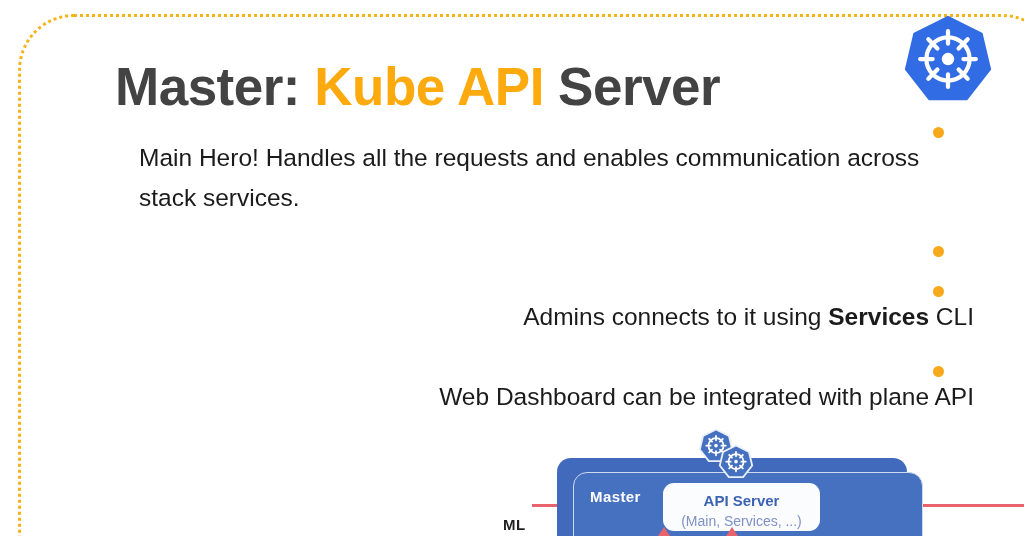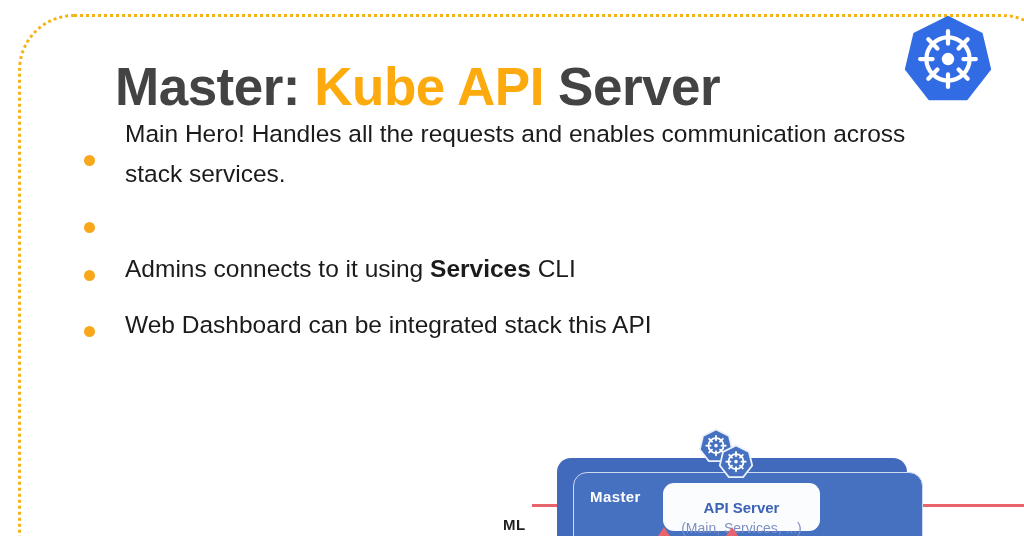--- a/index.html
+++ b/index.html
@@ -62,22 +62,23 @@
 
   
   #bullet-list {
     position: absolute;
     left: 84px;
     top: 114px;
     width: 890px;
   }
   .bullet-item {
     display: flex;
-    align-items: center;
+    align-items: flex-end;
     margin-bottom: 16px;
+    flex-direction: column;
   }
   .bullet-dot {
     flex: 0 0 auto;
     width: 11px;
     height: 11px;
     border-radius: 50%;
     background: #F7A81B;
     margin-top: 13px;
     margin-right: 30px;
   }
@@ -170,21 +171,21 @@
   #api-card {
     position: absolute;
     left: 173px;
     top: 59px;
     width: 157px;
     height: 48px;
     background: #fbfcfe;
     border-radius: 11px;
     text-align: center;
     box-sizing: border-box;
-    padding-top: 15px;
+    padding-top: 8px;
   }
   #api-title {
     font-size: 15px;
     font-weight: bold;
     color: #3C62B4;
     line-height: 20px;
   }
   #api-sub {
     font-size: 14px;
     color: #7f91c4;
@@ -233,21 +234,21 @@
   </div>
   <div class="bullet-item">
     <span class="bullet-dot"></span>
   </div>
   <div class="bullet-item">
     <span class="bullet-dot"></span>
     <span class="bullet-text" id="bullet-4">Admins connects to it using <b>Services</b> CLI</span>
   </div>
   <div class="bullet-item">
     <span class="bullet-dot"></span>
-    <span class="bullet-text">Web Dashboard can be integrated stack this API</span>
+    <span class="bullet-text">Web Dashboard can be integrated with plane API</span>
   </div>
 </div>
 
 <div id="diagram">
   <div id="ml-label">ML</div>
   <div class="redline" id="redline-left"></div>
   <div class="arrowhead-right"></div>
   <div class="redline" id="redline-right"></div>
 
   <div id="master-box-back"></div>

